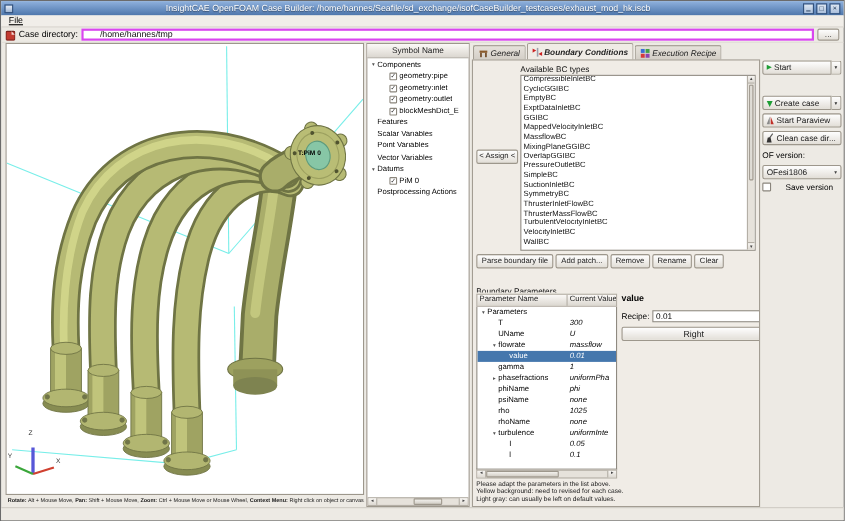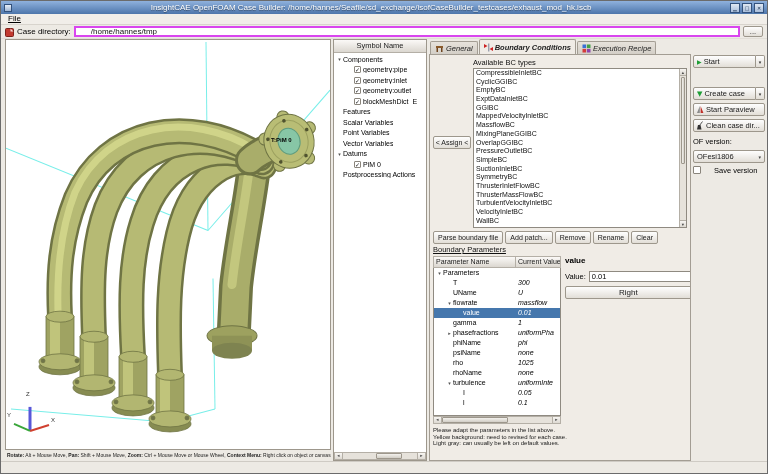--- a/index.html
+++ b/index.html
@@ -66,21 +66,21 @@
   .bc-left .bc-list { height:152px; }
   .list-item { height:10px; line-height:10px; padding:0 2px; white-space:nowrap; overflow:hidden; color:#111; }
   .list-item.sel { background:#4577ad; color:#fff; }
   .assign-wrap { width:38px; flex:none; display:flex; flex-direction:column; align-items:center; }
   .assign { margin-top:78px; width:38px; height:13px; font-size:7px; }
   .bc-right { flex:1; display:flex; flex-direction:column; }
   .bc-list.avail { height:160px; position:relative; padding-right:8px; }
   .bc-list.avail .list-item { height:8.7px; line-height:8.7px; }
   .btn-row { display:flex; gap:2px; margin-top:3px; flex:none; }
   .btn-row .btn { height:13px; padding:0 4px; font-size:7px; white-space:nowrap; }
-  .bp-label { margin-top:1px;text-decoration:underline; }
+  .bp-label { margin-top:16px;text-decoration:underline; }
   .param-area { display:flex; gap:4px; margin-top:1px; flex:none; height:168px; }
   .param-table { width:128px; flex:none; display:flex; flex-direction:column; }
   .pt-head { height:12px; flex:none; display:flex; background:linear-gradient(#fbf9f7,#dbd7d0); border:1px solid #b4afa6; font-size:7px; line-height:10px; color:#222; }
   .pt-head .c0 { width:82px; padding-left:2px; border-right:1px solid #b4afa6; overflow:hidden; white-space:nowrap; }
   .pt-head .c1 { flex:1; padding-left:2px; overflow:hidden; white-space:nowrap; }
   .pt-body { flex:1; background:#fff; border:1px solid #8f8a81; border-top:none; overflow:hidden; font-size:7px; }
   .pt-row { display:flex; height:10px; line-height:10px; white-space:nowrap; }
   .pt-row.sel { background:#4577ad; color:#fff; }
   .pt-name { width:82px; flex:none; display:flex; align-items:center; overflow:hidden; }
   .pt-val { flex:1; font-style:italic; overflow:hidden; padding-left:2px; }
@@ -485,21 +485,21 @@
               <span class="sb-arrow l">◂</span>
               <span class="sb-track">
                   <span class="sb-thumb" style="left:0;width:60%"></span>
                 </span>
               <span class="sb-arrow r">▸</span>
             </div>
           </div>
           <div class="detail">
             <div class="detail-title">value</div>
             <div class="val-row">
-              <span>Value:</span>
+              <span>Recipe:</span>
               <input value="0.01" style="">
             </div>
             <button class="btn apply">Right</button>
           </div>
         </div>
 
         <div class="notes">
             <div class="note-line">Please adapt the parameters in the list above.</div>
             <div class="note-line">Yellow background: need to revised for each case.</div>
             <div class="note-line">Light gray: can usually be left on default values.</div>

